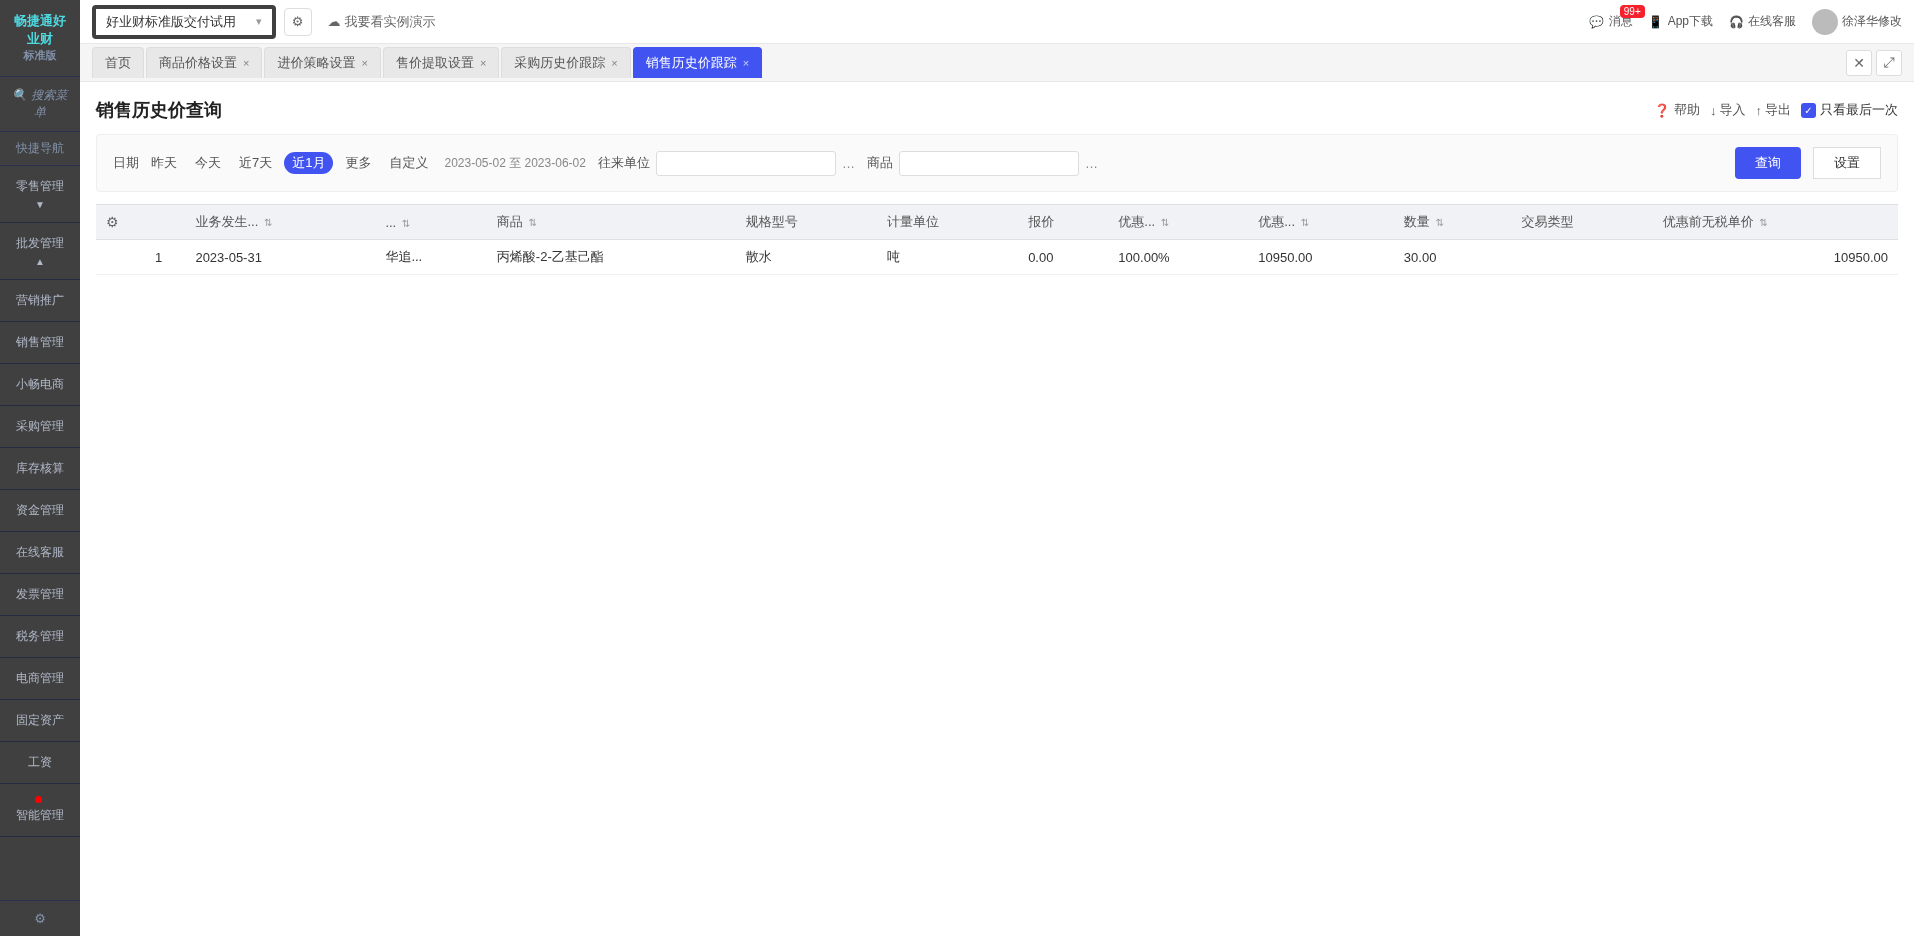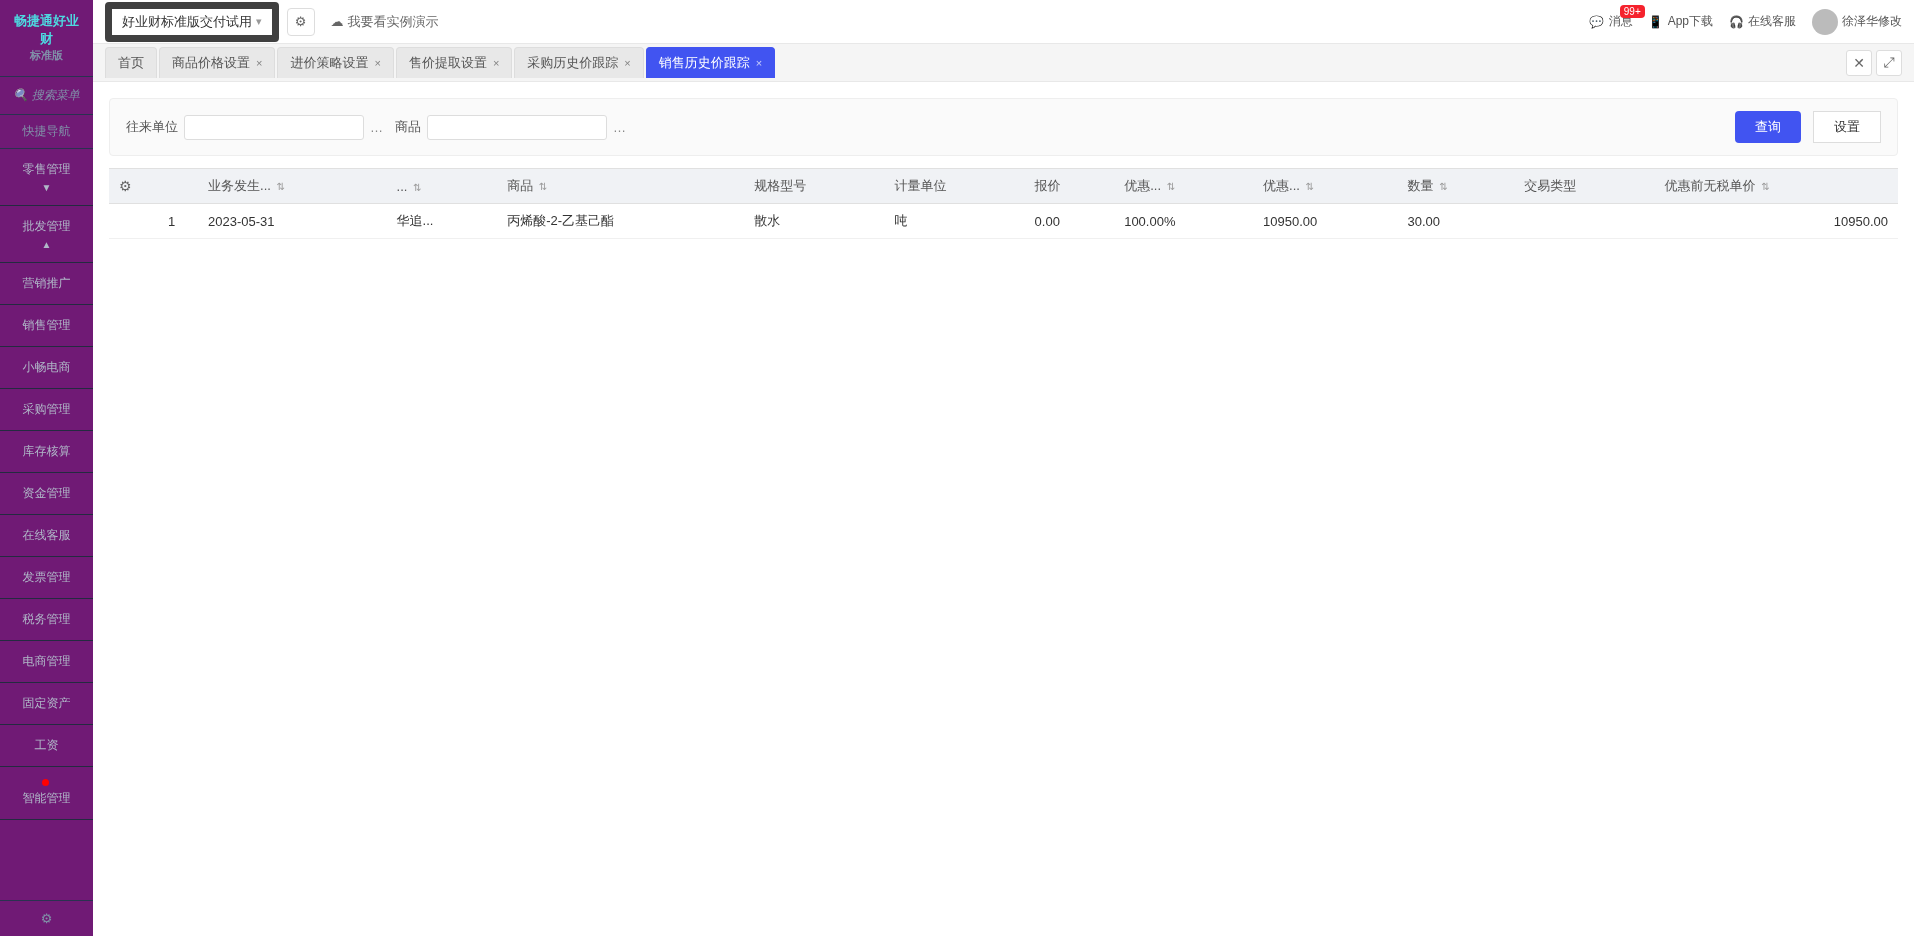--- a/index.html
+++ b/index.html
@@ -1,21 +1,21 @@
 <!DOCTYPE html>
 <html><head>
   <meta charset="utf-8">
   <style>
     * { margin: 0; padding: 0; box-sizing: border-box; }
     body { font-family: "Microsoft YaHei", "PingFang SC", sans-serif; font-size: 13px; background: #f5f5f5; display: flex; height: 936px; overflow: hidden; }
 
     
     .sidebar {
-      width: 93px;
-      background: #701a75;
+      width: 80px;
+      background: #404040;
       color: #b0b8c8;
       display: flex;
       flex-direction: column;
       flex-shrink: 0;
       height: 100%;
       overflow: hidden;
     }
     .sidebar-logo {
       padding: 12px 8px;
       color: #fff;
@@ -83,23 +83,23 @@
       background: #fff;
       border-bottom: 1px solid #e8e8e8;
       display: flex;
       align-items: center;
       padding: 0 12px;
       gap: 8px;
     }
     .topbar-selector {
       display: flex;
       align-items: center;
-      gap: 4px;
+      gap: 20px;
       padding: 4px 10px;
-      border: 7px solid #404040;
+      border: 4px solid #404040;
       border-radius: 4px;
       cursor: pointer;
       font-size: 13px;
       color: #333;
       min-width: 160px;
     }
     .topbar-selector .chevron { color: #999; font-size: 11px; }
     .topbar-settings-icon {
       width: 28px; height: 28px;
       border: 1px solid #ddd;
@@ -489,22 +489,55 @@
       <span class="tab-close">×</span>
     </div>
     <div class="tab-controls">
       <div class="tab-ctrl-btn">✕</div>
       <div class="tab-ctrl-btn">⤢</div>
     </div>
   </div>
 
   <div class="page-content">
 
+    <div class="page-header">
+      <h1 class="page-title">销售历史价查询</h1>
+      <div class="page-actions">
+        <div class="page-action-link">
+          <span>❓</span>
+          <span>帮助</span>
+        </div>
+        <div class="page-action-link">
+          <span>↓</span>
+          <span>导入</span>
+        </div>
+        <div class="page-action-link">
+          <span>↑</span>
+          <span>导出</span>
+        </div>
+        <div class="page-action-checkbox">
+          <span class="checkbox-blue">✓</span>
+          <span>只看最后一次</span>
+        </div>
+      </div>
+    </div>
 
     <div class="filter-bar">
+      <div class="filter-group">
+        <span class="filter-label">日期</span>
+        <div class="filter-dates">
+          <span class="filter-date-btn">昨天</span>
+          <span class="filter-date-btn">今天</span>
+          <span class="filter-date-btn">近7天</span>
+          <span class="filter-date-btn active">近1月</span>
+          <span class="filter-date-btn">更多</span>
+          <span class="filter-date-btn">自定义</span>
+        </div>
+        <span class="filter-date-range">2023-05-02 至 2023-06-02</span>
+      </div>
 
       <div class="filter-group">
         <span class="filter-label">往来单位</span>
         <input class="filter-text-input" type="text" style="">
         <span class="filter-more-btn">…</span>
       </div>
 
       <div class="filter-group">
         <span class="filter-label">商品</span>
         <input class="filter-text-input" type="text" style="">

